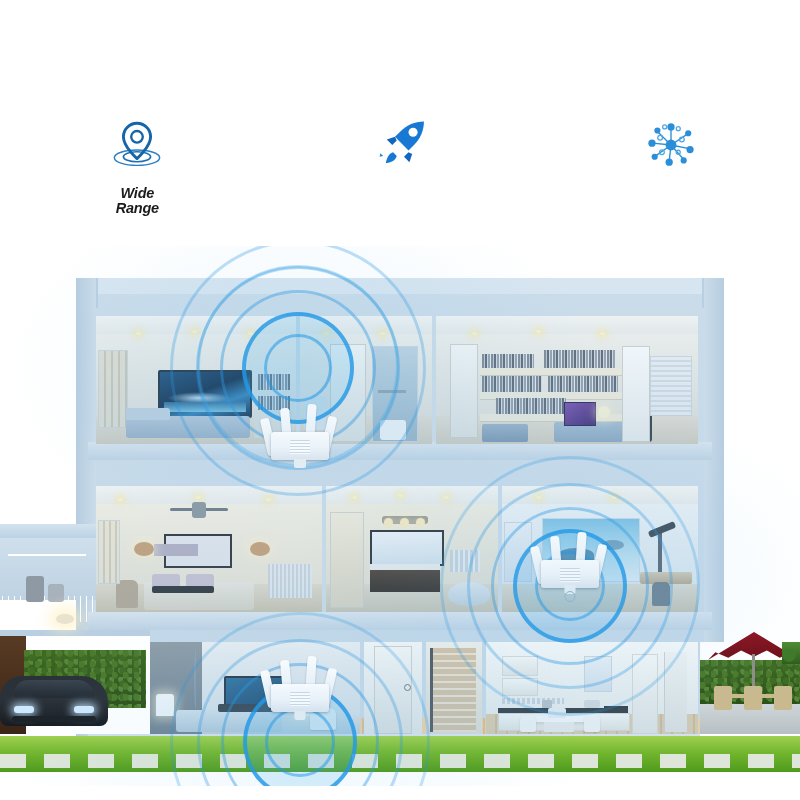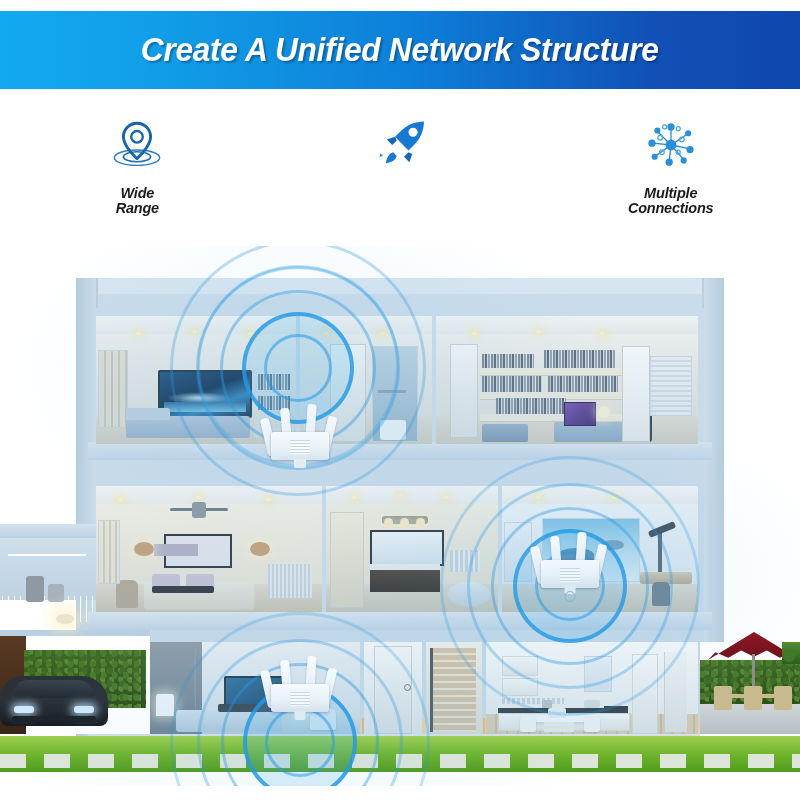--- a/index.html
+++ b/index.html
@@ -130,23 +130,20 @@
   .ext-plug{position:absolute;left:50%;transform:translateX(-50%);
       background:#e9eff4;border-radius:0 0 2px 2px;}
   .ext-led{position:absolute;left:50%;transform:translateX(-50%);
       border:1.5px solid #8fb4d0;border-radius:50%;}
 </style>
 </head>
 <body>
 
 <div class="page">
 
-  <div class="banner">
-    <div class="banner-title">Create A Unified Network Structure</div>
-  </div>
 
   <div class="features">
 
     <div class="feature">
       <div class="feat-icon">
         <svg width="58" height="58" viewBox="0 0 64 64">
           <ellipse cx="32" cy="46" rx="25" ry="8.5" fill="none" stroke="#2e7fc4" stroke-width="1.6"></ellipse>
           <ellipse cx="32" cy="45" rx="15" ry="5.5" fill="none" stroke="#1f6fb4" stroke-width="1.8"></ellipse>
           <path d="M32 8c-8.3 0-15 6.7-15 15 0 11 15 24 15 24s15-13 15-24c0-8.3-6.7-15-15-15z" fill="none" stroke="#1565a8" stroke-width="3.2" stroke-linejoin="round"></path>
           <circle cx="32" cy="23" r="6.4" fill="none" stroke="#1565a8" stroke-width="2.6"></circle>
@@ -197,24 +194,20 @@
           <g fill="none" stroke="#4aa7e4" stroke-width="1.4">
             <circle cx="20" cy="24" r="2.6"></circle>
               <circle cx="44" cy="26" r="2.6"></circle>
             <circle cx="22" cy="40" r="2.6"></circle>
               <circle cx="40" cy="14" r="2.2"></circle>
             <circle cx="40" cy="40" r="2.2"></circle>
               <circle cx="25" cy="12" r="2.2"></circle>
           </g>
         </svg>
       </div>
-      <div class="feat-label">
-        <span>Multiple</span><br>
-        <span>Connections</span>
-      </div>
     </div>
 
   </div>
 
   <div class="scene">
     <div class="sky"></div>
 
     <div class="house"></div>
     <div class="house-roof"></div>
     <div class="roof-lip-l"></div>

